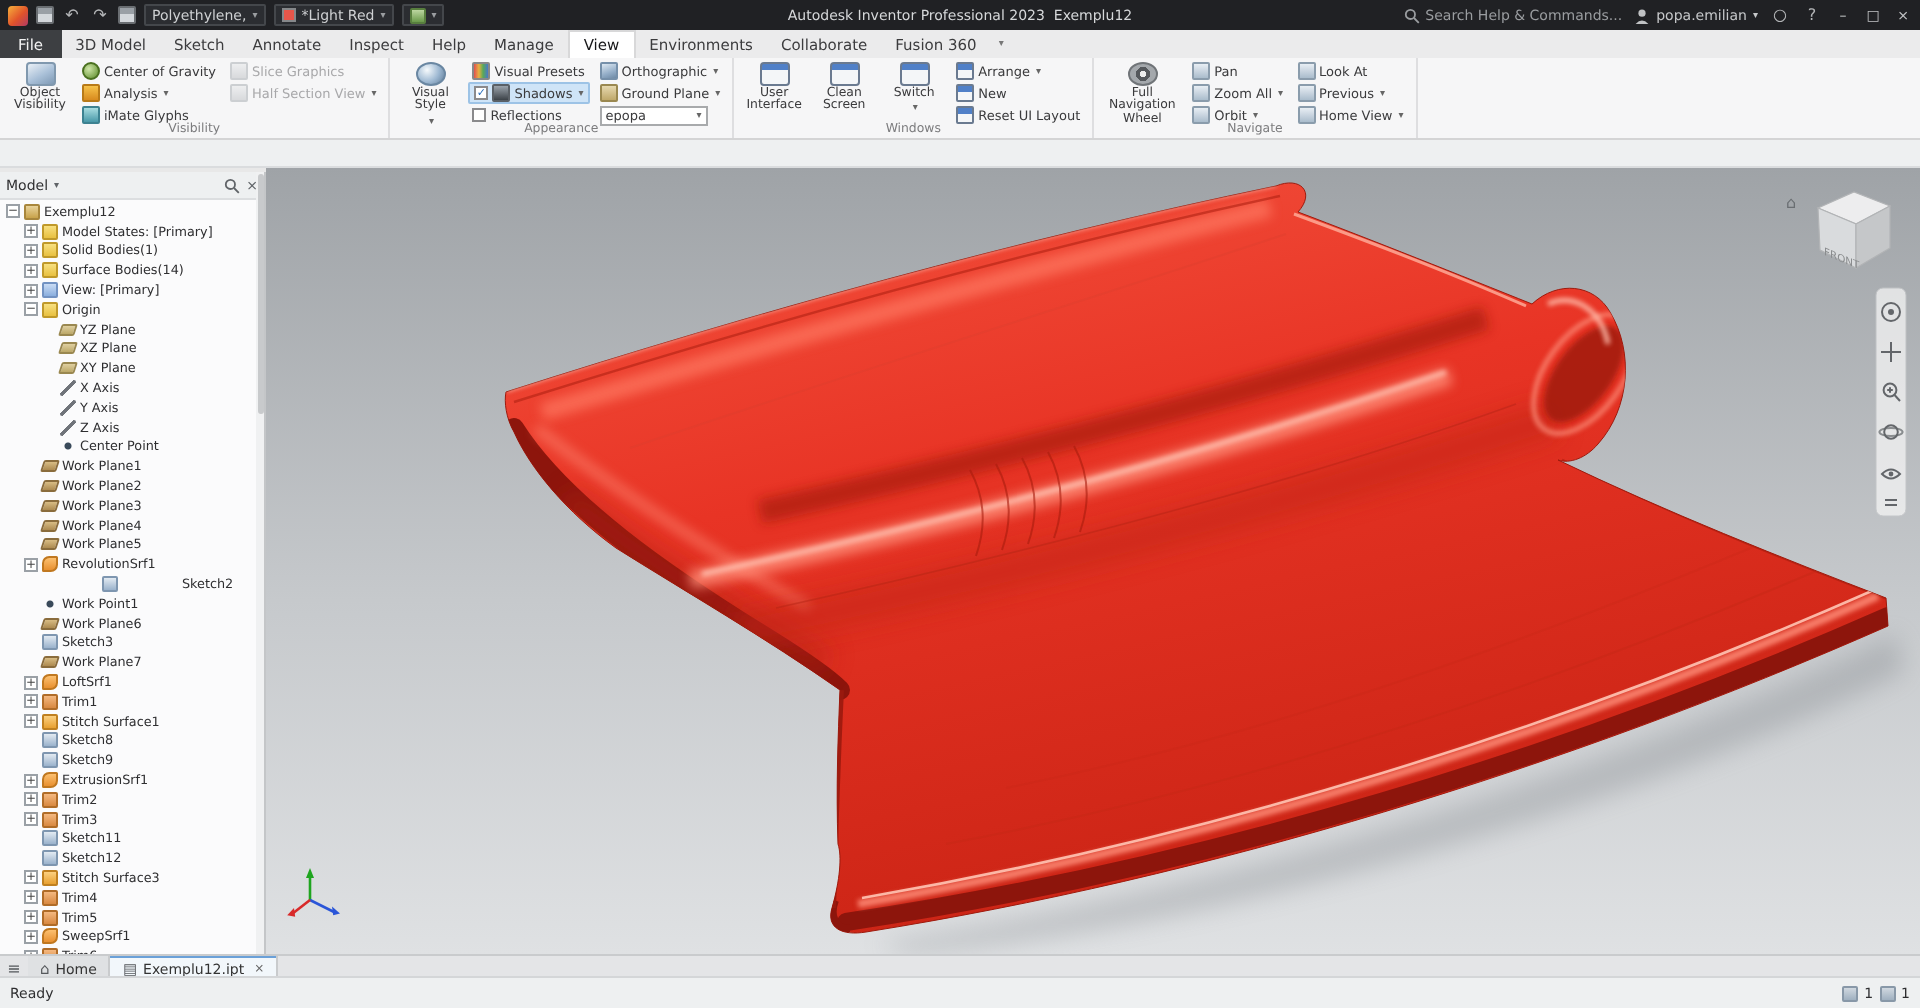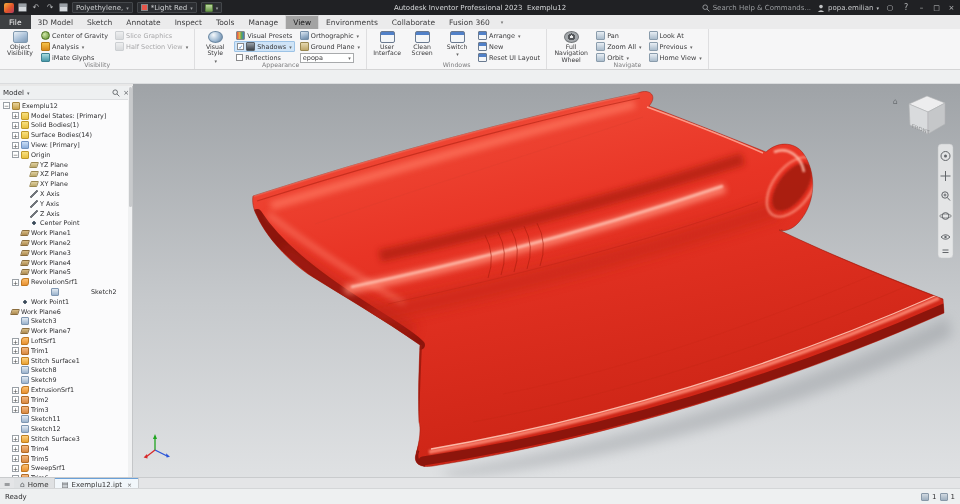--- a/index.html
+++ b/index.html
@@ -18,21 +18,21 @@
   .tbright{margin-left:auto;display:flex;align-items:center;gap:6px;}
   .searchbox{display:flex;align-items:center;gap:3px;color:#9a9da0;}
   .person{display:flex;align-items:center;gap:3px;color:#c6c8ca;}
   .winbtn{width:9px;text-align:center;color:#c0c2c4;font-size:7px;}
 
   
   .tabrow{position:absolute;top:15px;left:0;right:0;height:14px;background:#ebebec;display:flex;align-items:stretch;z-index:29;}
   .filetab{background:#3d3f42;color:#f2f2f2;font-size:7.5px;padding:0 9px;display:flex;align-items:center;}
   .rtabs{display:flex;align-items:stretch;}
   .rtab{font-size:7.5px;color:#3c3c3e;padding:0 7px;display:flex;align-items:center;white-space:nowrap;}
-  .rtab.active{background:#a3a3a3;border:1px solid #d8d8d9;border-bottom:none;color:#161618;}
+  .rtab.active{background:#ffffff;border:1px solid #d8d8d9;border-bottom:none;color:#161618;}
   .tabextra{display:flex;align-items:center;font-size:5px;color:#777;padding:0 4px;}
 
   
   .ribbon{position:absolute;top:29px;left:0;right:0;height:41px;background:#f6f6f7;display:flex;border-bottom:1px solid #d4d4d5;z-index:28;}
   .rgroup{position:relative;border-right:1px solid #dedee0;padding:1px 4px 8px;display:flex;flex:none;}
   .rgbody{display:flex;gap:3px;align-items:flex-start;}
   .rglabel{position:absolute;bottom:0;left:0;right:0;text-align:center;font-size:6.2px;color:#7c7c7e;padding-bottom:1px;white-space:nowrap;}
   .rbig{display:flex;flex-direction:column;align-items:center;width:32px;padding-top:1px;gap:1px;cursor:default;}
   .rbig.wide{width:40px;}
   .bigic{width:15px;height:12px;border-radius:2px;flex:none;}
@@ -157,21 +157,21 @@
   </div>
 </div>
 
 <div class="tabrow">
   <div class="filetab">File</div>
   <div class="rtabs">
       <div class="rtab">3D Model</div>
       <div class="rtab">Sketch</div>
       <div class="rtab">Annotate</div>
       <div class="rtab">Inspect</div>
-      <div class="rtab">Tools</div>
+      <div class="rtab">Help</div>
       <div class="rtab">Manage</div>
       <div class="rtab active">View</div>
       <div class="rtab">Environments</div>
       <div class="rtab">Collaborate</div>
       <div class="rtab">Fusion 360</div>
     </div>
   <div class="tabextra">▾</div>
 </div>
 
 <div class="ribbon">
@@ -460,21 +460,21 @@
       <div class="trow" style="padding-left: 12px; gap: 32px;">
         <div class="texp hid"></div>
         <div class="tic tic-sketch"></div>
         <div class="tlbl">Sketch2</div>
       </div>
       <div class="trow" style="padding-left: 12px;">
         <div class="texp hid"></div>
         <div class="tic tic-point"></div>
         <div class="tlbl">Work Point1</div>
       </div>
-      <div class="trow" style="padding-left: 2px;">
+      <div class="trow" style="padding-left: 12px;">
         <div class="texp hid"></div>
         <div class="tic tic-workplane"></div>
         <div class="tlbl">Work Plane6</div>
       </div>
       <div class="trow" style="padding-left: 12px;">
         <div class="texp hid"></div>
         <div class="tic tic-sketch"></div>
         <div class="tlbl">Sketch3</div>
       </div>
       <div class="trow" style="padding-left: 12px;">

